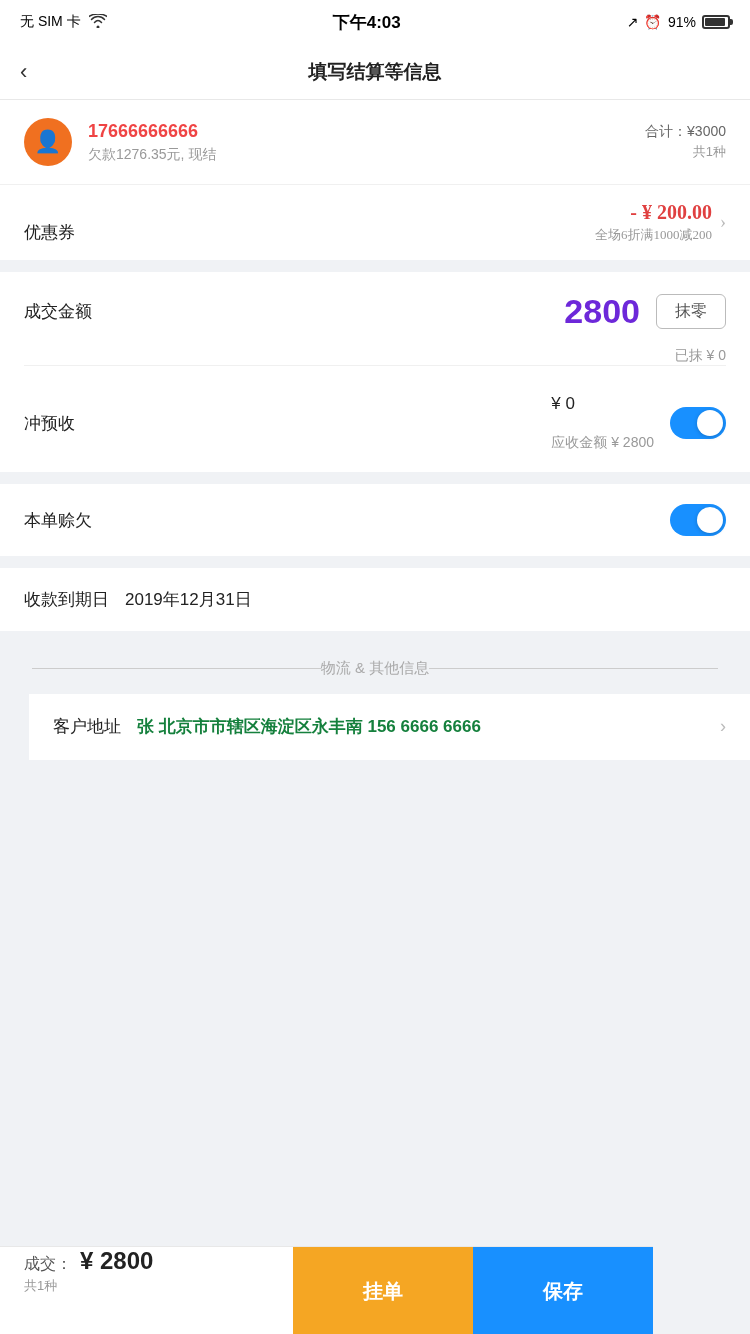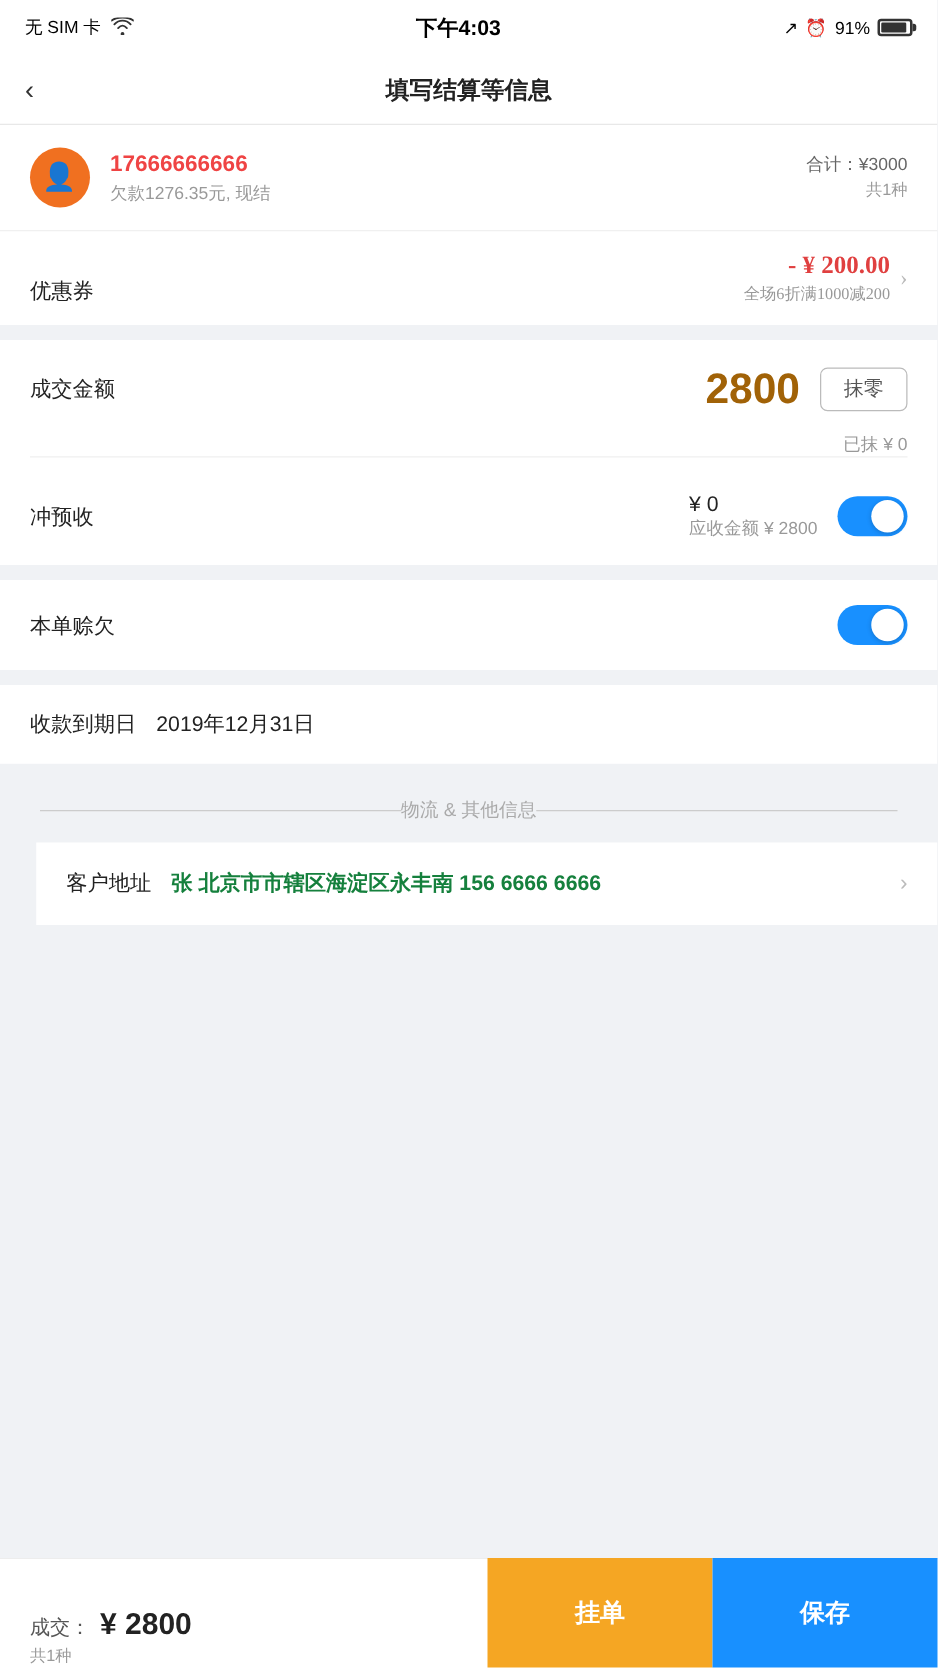--- a/index.html
+++ b/index.html
@@ -138,21 +138,21 @@
       padding: 20px 24px;
     }
     .amount-row {
       display: flex;
       align-items: center;
       justify-content: space-between;
       margin-bottom: 16px;
     }
     .amount-label { font-size: 17px; color: #222; }
     .amount-right { display: flex; align-items: center; gap: 16px; }
-    .amount-value { font-size: 34px; font-weight: 700; color: #a16207; }
+    .amount-value { font-size: 34px; font-weight: 700; color: #6d28d9; }
     .round-btn {
       border: 1.5px solid #bbb;
       border-radius: 6px;
       padding: 6px 18px;
       font-size: 16px;
       color: #555;
       background: #fff;
       cursor: pointer;
     }
     .amount-sub { font-size: 14px; color: #999; text-align: right; }
@@ -163,21 +163,21 @@
       padding-top: 16px;
     }
     .prepay-row {
       display: flex;
       align-items: center;
       justify-content: space-between;
     }
     .prepay-label { font-size: 17px; color: #222; }
     .prepay-right { display: flex; align-items: center; gap: 16px; }
     .prepay-amount { font-size: 17px; color: #222; font-weight: 500; }
-    .prepay-sub { font-size: 14px; color: #999; margin-top: 0; text-align: right; }
+    .prepay-sub { font-size: 14px; color: #999; margin-top: 20px; text-align: right; }
 
     
     .toggle {
       width: 56px; height: 32px;
       background: #1890ff;
       border-radius: 16px;
       position: relative;
       cursor: pointer;
       flex-shrink: 0;
     }
@@ -245,25 +245,25 @@
     .footer-spacer {
       height: 100px;
       background: #f0f2f5;
     }
 
     
     .bottom-bar {
       position: fixed;
       bottom: 0;
       left: 0;
-      width: 750px;
+      width: 653px;
       height: 88px;
       background: #fff;
       display: flex;
-      align-items: flex-end;
+      align-items: flex-start;
       border-top: 1px solid #e8e8e8;
     }
     .bottom-summary {
       flex: 1;
       padding: 0 24px;
     }
     .bottom-summary .summary-top {
       display: flex;
       align-items: baseline;
       gap: 8px;

